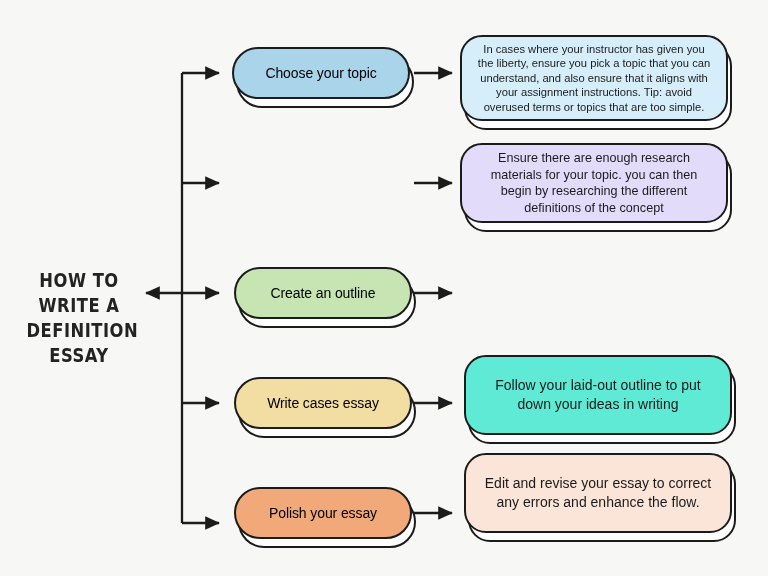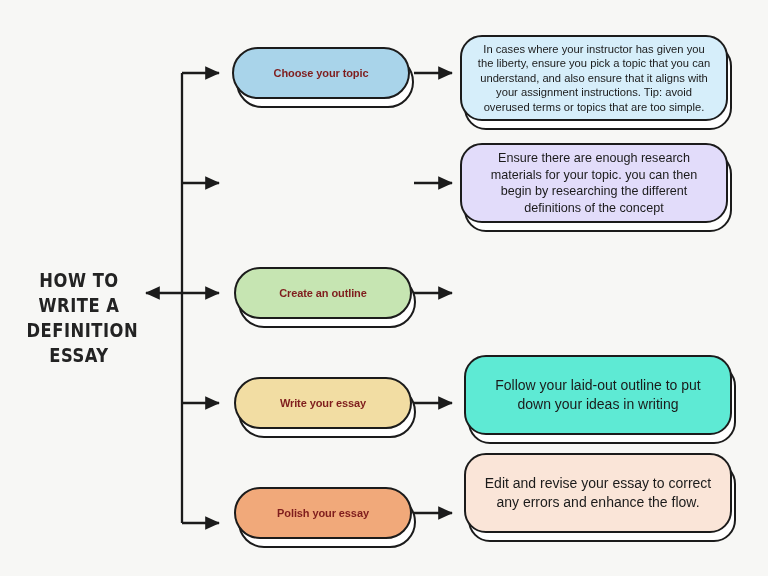--- a/index.html
+++ b/index.html
@@ -85,23 +85,23 @@
     top: 0;
     width: 100%;
     height: 100%;
     box-sizing: border-box;
     border: 2.5px solid #1b1b1b;
     border-radius: 26px;
     display: flex;
     align-items: center;
     justify-content: center;
     text-align: center;
-    font-size: 11px;
-    font-weight: 700;
-    color: #7f1d1d;
+    font-size: 14px;
+    font-weight: 400;
+    color: #000000;
     letter-spacing: -0.1px;
     padding: 0 10px;
     box-sizing: border-box;
   }
 
   
   .desc-wrap {
     position: absolute;
     width: 268px;
     height: 82px;
@@ -209,21 +209,21 @@
   <div class="row" style="top:267px">
     <div class="pill-wrap" style="left:234px">
       <div class="pill-shadow"></div>
       <div class="pill" style="background-color: rgb(198, 229, 178);">Create an outline</div>
     </div>
   </div>
 
   <div class="row" style="top:377px">
     <div class="pill-wrap" style="left:234px">
       <div class="pill-shadow"></div>
-      <div class="pill" style="background-color: rgb(242, 221, 163);">Write your essay</div>
+      <div class="pill" style="background-color: rgb(242, 221, 163);">Write cases essay</div>
     </div>
     <div class="desc-wrap" style="left:464px; top:-22px; height:80px">
       <div class="desc-shadow"></div>
       <div class="desc large" style="background-color: #5eead4;">Follow your laid-out outline to put down your ideas in writing</div>
     </div>
   </div>
 
   <div class="row" style="top:487px">
     <div class="pill-wrap" style="left:234px">
       <div class="pill-shadow"></div>

